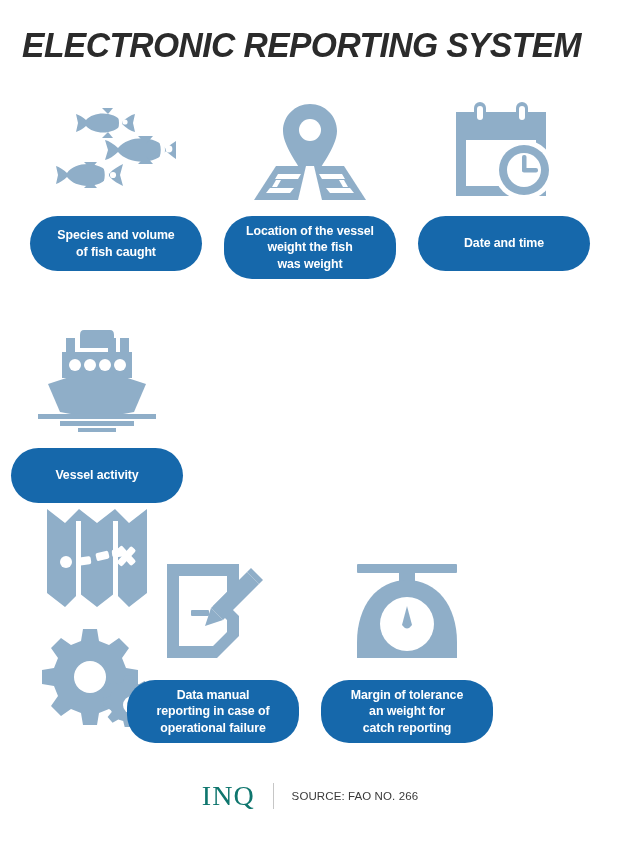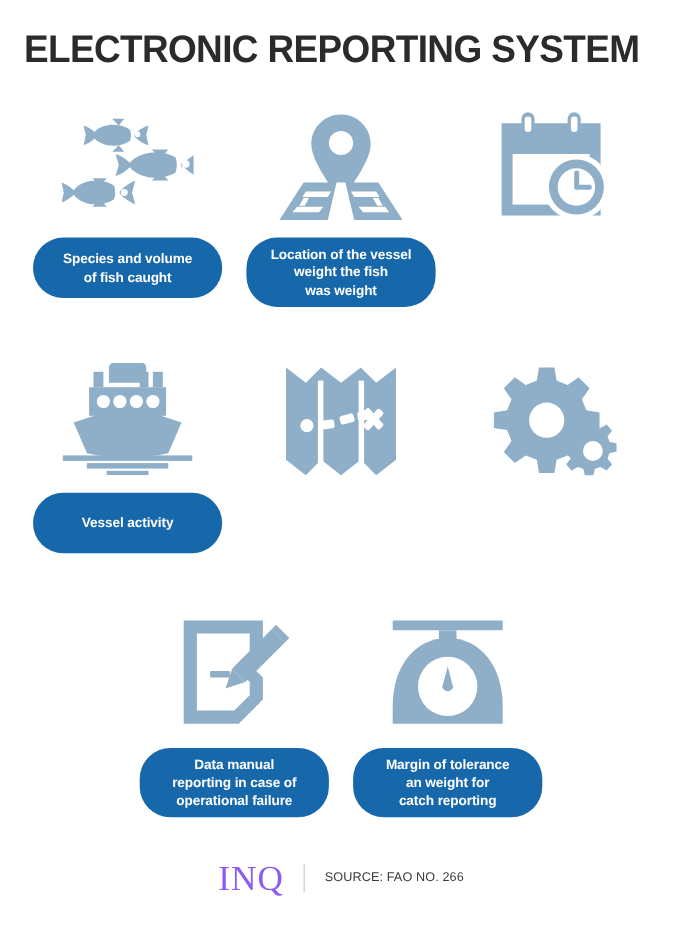--- a/index.html
+++ b/index.html
@@ -21,20 +21,21 @@
     background: #ffffff;
   }
 
   
   .title-wrap {
     position: absolute;
     top: 26px;
     left: 0;
     width: 603px;
     text-align: center;
+    font-style: italic;
   }
   .title {
     font-family: "Liberation Sans", sans-serif;
     font-weight: bold;
     font-size: 35px;
     letter-spacing: -0.6px;
     color: #2b2b2b;
     transform: scaleX(0.96);
     transform-origin: center;
     white-space: nowrap;
@@ -43,21 +44,21 @@
 
   
   .row {
     position: absolute;
     left: 0;
     width: 620px;
     display: flex;
     justify-content: center;
   }
   .row-1 { top: 96px; }
-  .row-2 { top: 328px; }
+  .row-2 { top: 328px; flex-direction: column; }
   .row-3 { top: 560px; }
 
   .card {
     width: 172px;
     margin: 0 11px;
     display: flex;
     flex-direction: column;
     align-items: center;
   }
   .icon-box {
@@ -95,23 +96,23 @@
     position: absolute;
     top: 782px;
     left: 0;
     width: 620px;
     display: flex;
     align-items: center;
     justify-content: center;
   }
   .inq-logo {
     font-family: "Liberation Serif", serif;
-    font-size: 32px;
+    font-size: 28px;
     letter-spacing: 1px;
-    color: #8b5cf6;
+    color: #0f766e;
     line-height: 1;
   }
   .footer-divider {
     width: 1px;
     height: 26px;
     background: #c6c6c6;
     margin: 0 18px;
   }
   .footer-source {
     font-size: 11.5px;
@@ -223,20 +224,23 @@
 
           <circle cx="74" cy="70" r="30" fill="#ffffff"></circle>
           <circle cx="74" cy="70" r="25" fill="#8FAEC8"></circle>
           <circle cx="74" cy="70" r="17" fill="#ffffff"></circle>
           <g fill="#8FAEC8">
             <rect x="72" y="55" width="4.5" height="17" rx="2"></rect>
             <rect x="72" y="68" width="16" height="4.5" rx="2"></rect>
           </g>
         </svg>
       </div>
+      <div class="pill">
+        <span>Date and time</span>
+      </div>
     </div>
 
   </div>
 
   <div class="row row-2">
 
     <div class="card">
       <div class="icon-box">
         <svg width="118" height="104" viewBox="0 0 118 104">
           <g fill="#8FAEC8">

